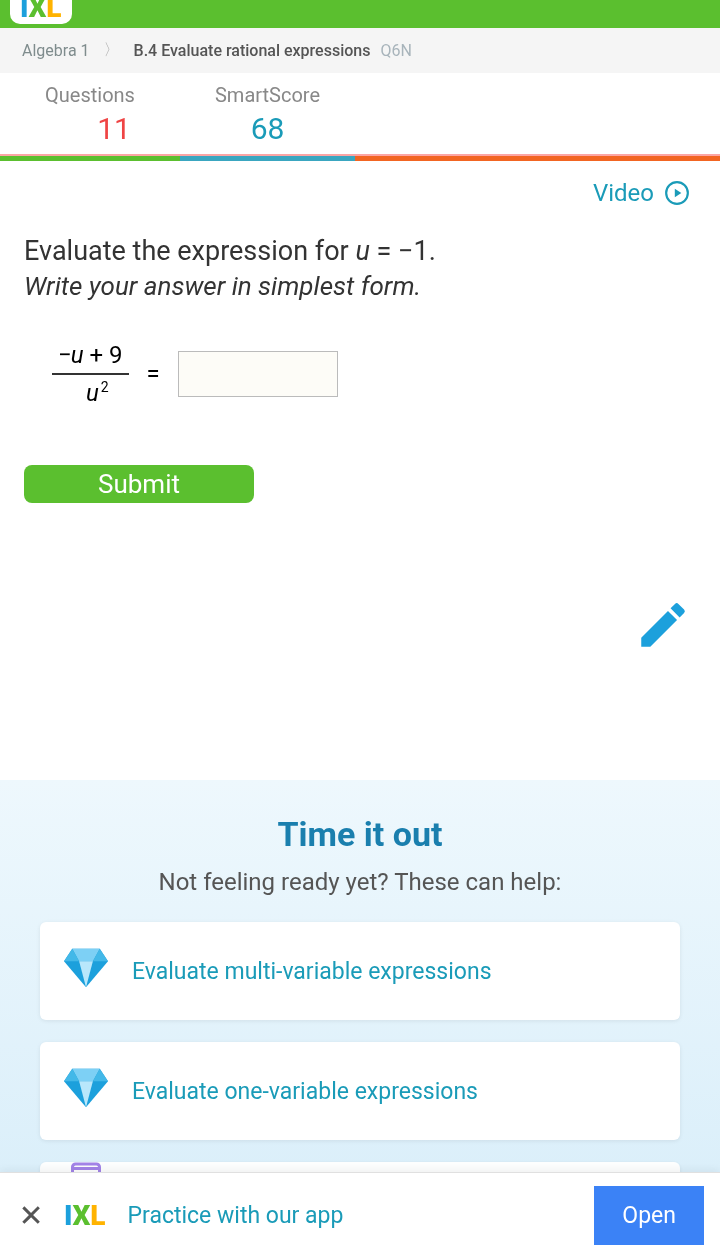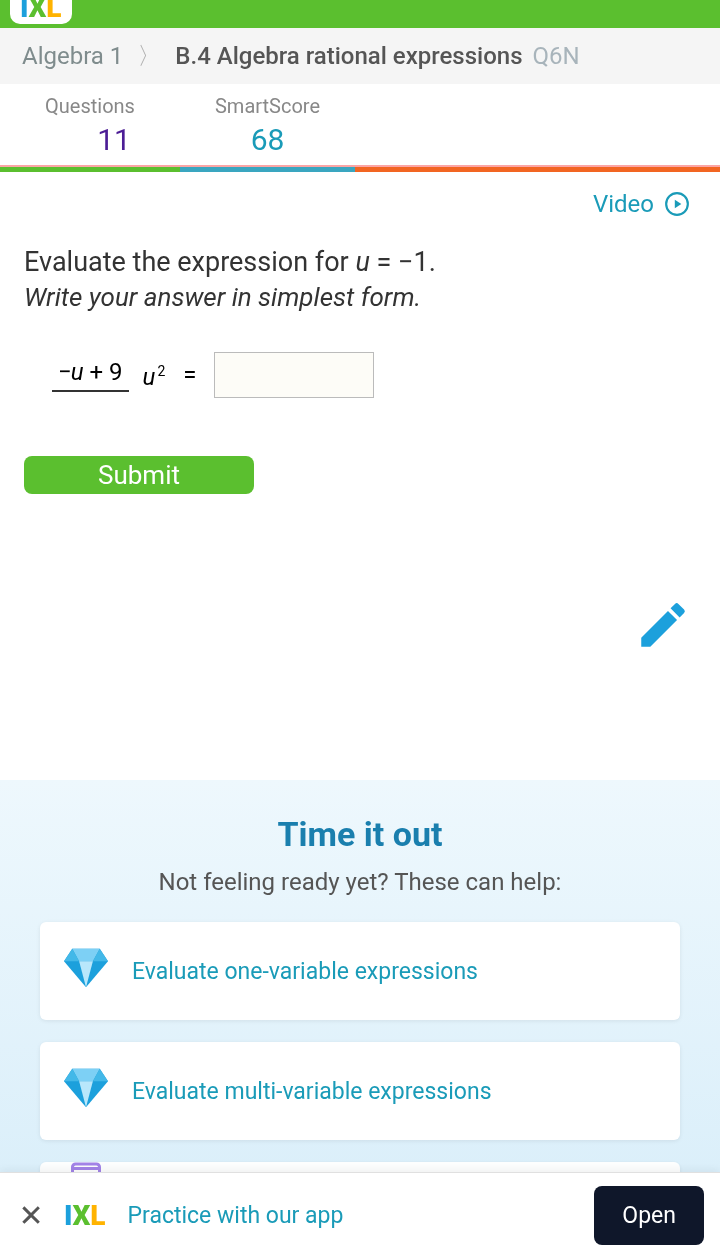--- a/index.html
+++ b/index.html
@@ -1,62 +1,62 @@
 <!DOCTYPE html>
 <html><head>
 <meta charset="utf-8">
 <style>
 *{margin:0;padding:0;box-sizing:border-box;font-family:-apple-system,BlinkMacSystemFont,"Segoe UI",Roboto,Arial,sans-serif;}
 body{width:720px;height:1257px;background:#fff;position:relative;overflow:hidden;}
 .green-header{background:#5bbf2f;height:28px;width:100%;}
 .logo-chip{position:absolute;top:-10px;left:10px;background:#fff;border-radius:0 0 10px 10px;padding:4px 10px;height:34px;display:flex;align-items:center;}
-.breadcrumb{background:#f5f5f5;padding:12px 22px;display:flex;align-items:center;font-size:24px;color:#7f8c8d;}
+.breadcrumb{background:#f5f5f5;padding:12px 22px;display:flex;align-items:center;font-size:16px;color:#7f8c8d;}
 .breadcrumb .chev{margin:0 14px;color:#b0b0b0;}
 .breadcrumb .skill{color:#555;font-weight:500;}
 .breadcrumb .code{color:#a8b4bb;margin-left:10px;}
 .stats-header{display:flex;border-bottom:2px solid #fca5a5;}
 .stat{flex:1;text-align:center;padding:10px 0 8px;}
 .stat:nth-child(1){flex:0 0 180px;}
 .stat:nth-child(2){flex:0 0 175px;}
 .stat .label{color:#888;font-size:20px;margin-bottom:4px;}
 .stat .value{font-size:30px;font-weight:400;}
-.stat:nth-child(1) .value{color:#4c1d95;margin-left:48px;}
+.stat:nth-child(1) .value{color:#ef4444;margin-left:48px;}
 .stat:nth-child(2) .value{color:#1a9bb8;}
 .stat:nth-child(3) .value{color:#0c4a6e;}
 .prog-line{height:5px;display:flex;}
 .prog-line .p1{background:#5bbf2f;width:180px;}
 .prog-line .p2{background:#3aa6c0;width:175px;}
 .prog-line .p3{background:#f26522;flex:1;}
 .video-row{display:flex;justify-content:flex-end;align-items:center;padding:18px 30px 10px;color:#1a9bb8;font-size:24px;gap:10px;}
 .video-row svg{width:26px;height:26px;}
 .question-area{padding:16px 24px;}
 .qtext{font-size:27px;color:#333;line-height:1.4;}
 .qtext i.var{font-style:italic;}
 .instruction{font-size:26px;font-style:italic;color:#333;margin-bottom:40px;}
 .math-row{display:flex;align-items:center;gap:18px;margin-left:28px;margin-bottom:58px;}
-.fraction{display:inline-flex;align-items:center;font-size:24px;}
+.fraction{display:inline-flex;flex-direction:column;align-items:center;font-size:24px;}
 .fraction .num{padding:0 6px 4px;border-bottom:2px solid #333;white-space:nowrap;}
 .fraction .den{padding-top:4px;position:relative;margin-left:14px;}
 .fraction .sup{font-size:14px;vertical-align:super;margin-left:2px;}
 .eq{font-size:24px;}
 .answer-input{width:160px;height:46px;border:1px solid #bbb;background:#fdfcf7;font-size:22px;padding:0 8px;}
 .submit-btn{background:#5bbf2f;color:#fff;border:none;border-radius:8px;font-size:26px;padding:4px 74px;cursor:pointer;}
 .scratch-pencil{position:absolute;right:28px;top:590px;}
 .scratch-pencil svg{width:58px;height:70px;fill:#1ca0dc;}
 .workout{position:absolute;left:0;right:0;top:780px;bottom:85px;background:linear-gradient(#eef8fd,#dbeffa);padding:34px 40px;}
 .workout h2{text-align:center;color:#1a7fae;font-size:34px;font-weight:700;margin-bottom:14px;}
 .workout .sub{text-align:center;color:#555;font-size:24px;margin-bottom:26px;}
 .wo-card{background:#fff;border-radius:6px;padding:26px 24px;display:flex;align-items:center;gap:24px;margin-bottom:22px;box-shadow:0 1px 4px rgba(0,0,0,0.08);}
 .wo-card span{color:#1a9bb8;font-size:23px;}
 .diamond-icon svg{width:44px;height:40px;}
 .wo-card.partial{opacity:0.95;}
 .app-banner{position:absolute;bottom:0;left:0;right:0;height:85px;background:#fff;border-top:1px solid #e0e0e0;display:flex;align-items:center;padding:0 16px;gap:18px;box-shadow:0 -2px 8px rgba(0,0,0,0.06);}
 .app-banner .close{font-size:30px;color:#555;width:30px;text-align:center;}
 .app-banner .txt{color:#1a9bb8;font-size:23px;flex:1;margin-left:4px;}
-.app-banner .open-btn{background:#0f172a;color:#fff;border:none;border-radius:8px;font-size:23px;padding:16px 28px;}
+.app-banner .open-btn{background:#3b82f6;color:#fff;border:none;border-radius:0;font-size:23px;padding:16px 28px;}
 .ixl-logo-small{display:inline-flex;align-items:center;font-weight:900;font-size:28px;}
 .ixl-logo-small .i{color:#1ca0dc;}
 .ixl-logo-small .x{color:#5bbf2f;}
 .ixl-logo-small .l{color:#ffb300;}
 .minus{letter-spacing:-1px;}
 </style>
 </head>
 <body>
 
 <div class="green-header">
@@ -65,21 +65,21 @@
         <span class="i">I</span>
         <span class="x">X</span>
         <span class="l">L</span>
       </span>
   </div>
 </div>
 
 <div class="breadcrumb">
   <span>Algebra 1</span>
   <span class="chev">〉</span>
-  <span class="skill">B.4 Algebra rational expressions</span>
+  <span class="skill">B.4 Evaluate rational expressions</span>
   <span class="code">Q6N</span>
 </div>
 
 <div class="stats-header">
   <div class="stat">
     <div class="label">Questions</div>
     <div class="value">11</div>
   </div>
   <div class="stat">
     <div class="label">SmartScore</div>
@@ -130,33 +130,33 @@
 
   <div class="wo-card">
     <span class="diamond-icon">
       <svg viewBox="0 0 64 56">
           <path fill="#1ca0dc" d="M12 0h40l12 18-32 38L0 18 12 0z"></path>
           <path fill="#7dd0f5" d="M12 0l10 18h20L52 0H12z"></path>
           <path fill="#b9e7fb" d="M22 18L32 56l10-38H22z"></path>
           <path fill="#43b8e8" d="M0 18h22L12 0 0 18zm64 0H42L52 0l12 18z"></path>
         </svg>
     </span>
-    <span>Evaluate one-variable expressions</span>
+    <span>Evaluate multi-variable expressions</span>
   </div>
 
   <div class="wo-card">
     <span class="diamond-icon">
       <svg viewBox="0 0 64 56">
           <path fill="#1ca0dc" d="M12 0h40l12 18-32 38L0 18 12 0z"></path>
           <path fill="#7dd0f5" d="M12 0l10 18h20L52 0H12z"></path>
           <path fill="#b9e7fb" d="M22 18L32 56l10-38H22z"></path>
           <path fill="#43b8e8" d="M0 18h22L12 0 0 18zm64 0H42L52 0l12 18z"></path>
         </svg>
     </span>
-    <span>Evaluate multi-variable expressions</span>
+    <span>Evaluate one-variable expressions</span>
   </div>
 
   <div class="wo-card partial" style="height:30px;overflow:hidden;padding-top:14px;">
     <span>
       <svg width="44" height="36" viewBox="0 0 24 24" fill="none" stroke="#9f7ee6" stroke-width="2">
           <rect x="3" y="6" width="18" height="14" rx="2"></rect>
           <path d="M3 9h18"></path>
         </svg>
     </span>
   </div>

